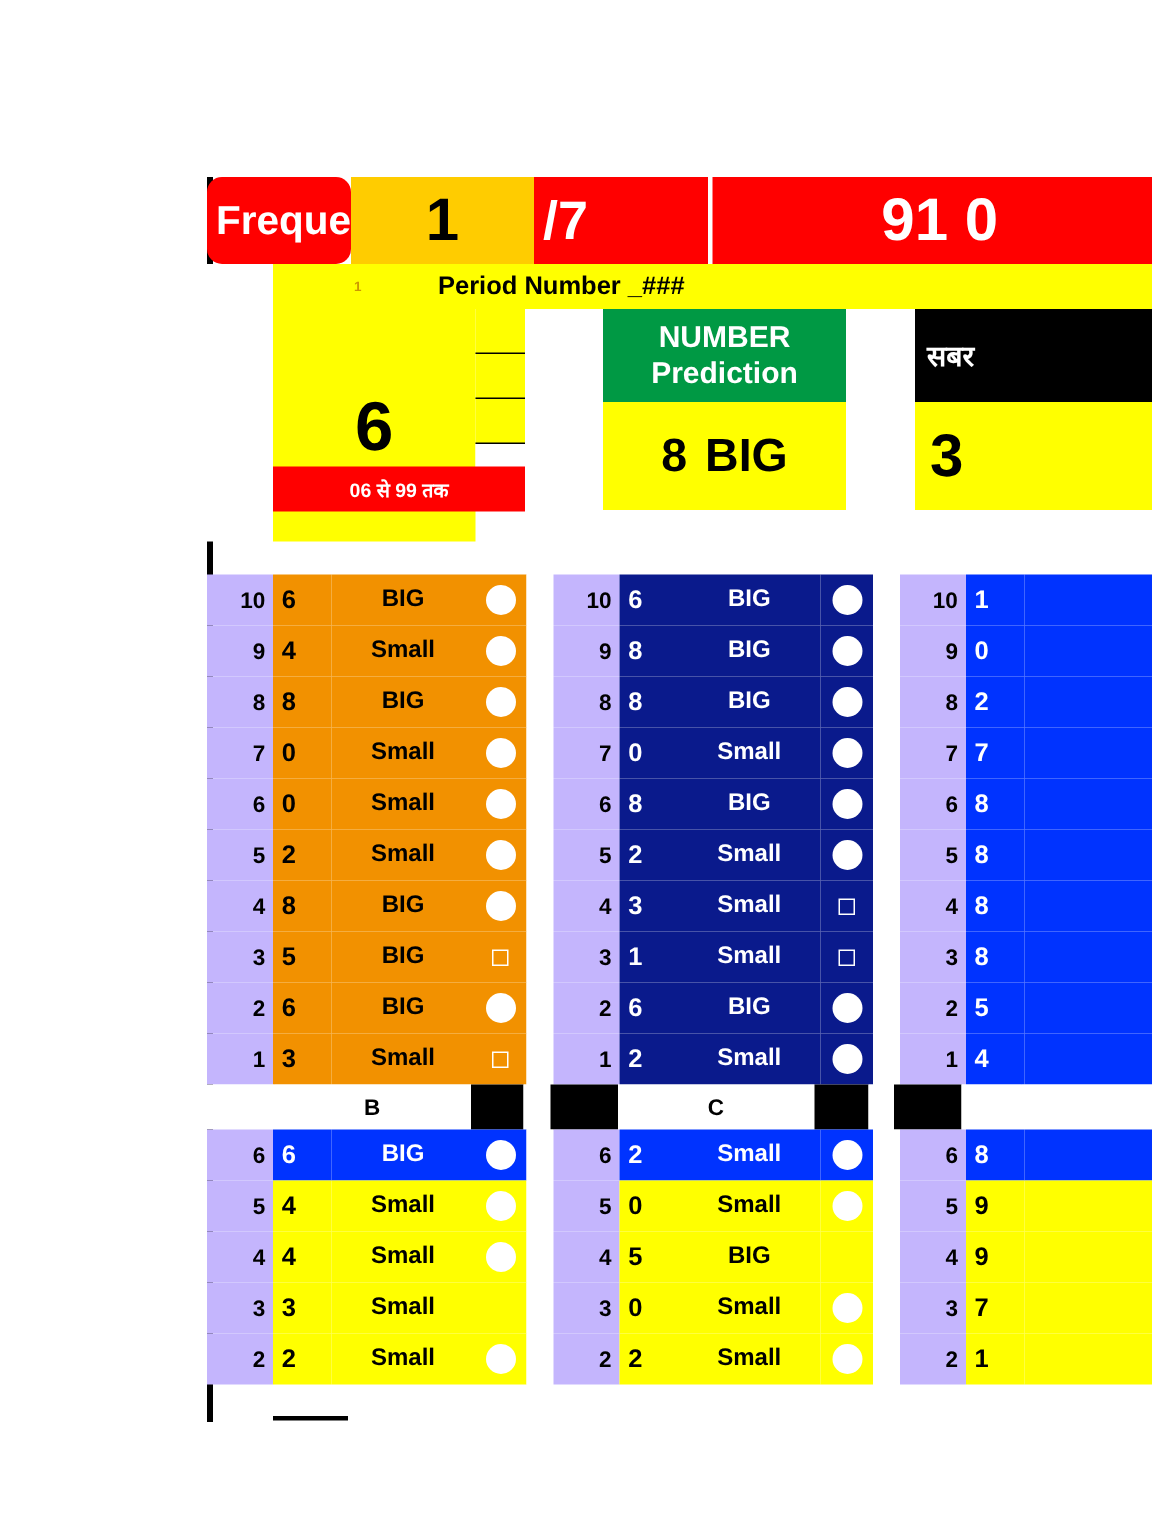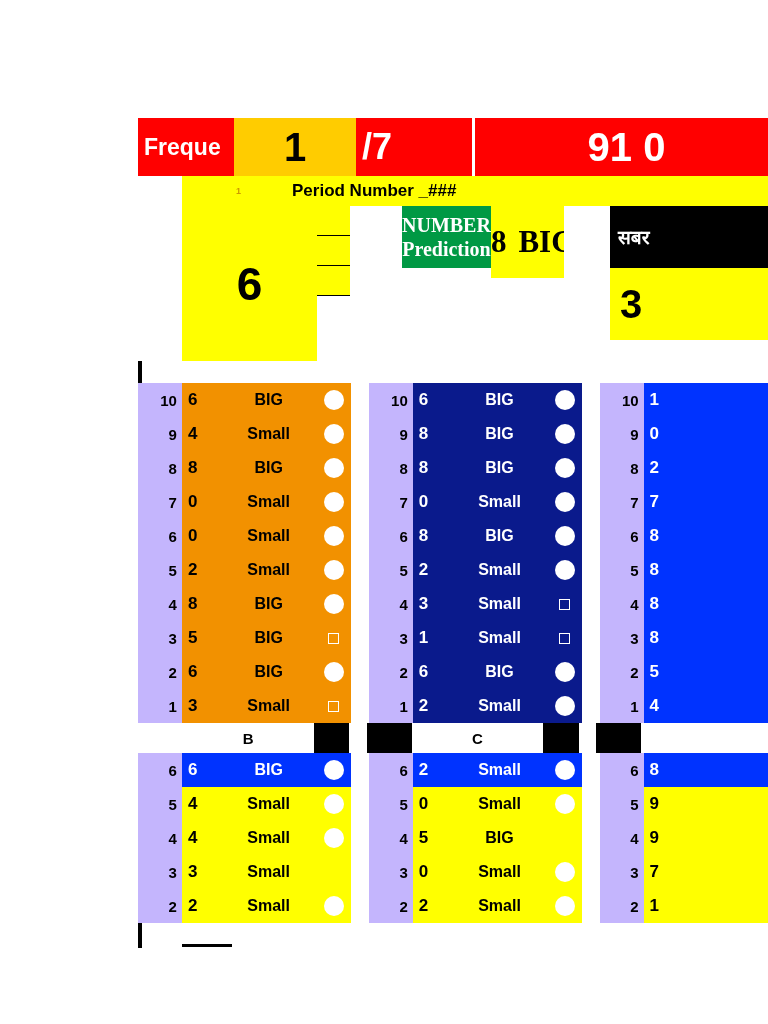--- a/index.html
+++ b/index.html
@@ -34,26 +34,27 @@
   .header-row {
     display: flex;
     height: 58px;
     align-items: stretch;
   }
   .hdr-freq {
     width: 90px;
     background: #ff0000;
     color: #ffffff;
     font-weight: bold;
-    font-size: 23px;
+    font-size: 27px;
     display: flex;
     align-items: center;
     padding-left: 6px;
     overflow: hidden;
     white-space: nowrap;
+    border-radius: 10px;
   }
   .hdr-num {
     width: 122px;
     background: #ffcc00;
     color: #000000;
     font-weight: bold;
     font-size: 40px;
     display: flex;
     align-items: center;
     justify-content: center;
@@ -173,22 +174,21 @@
   .up-col-thin .cell {
     height: 29px;
     background: #ffff00;
     border-bottom: 1px solid #000000;
   }
   .up-col-thin .cell.blank { background:#ffffff; border:none; }
   .up-gap { width: 52px; background: #ffffff; }
   .up-pred {
     width: 162px;
     display: flex;
-    flex-direction: row;
-    font-family: Liberation Serif, serif;
+    flex-direction: column;
   }
   .pred-title {
     height: 62px;
     background: #009944;
     color: #ffffff;
     font-weight: bold;
     font-size: 20px;
     display: flex;
     flex-direction: column;
     align-items: center;
@@ -375,20 +375,21 @@
           <span>8</span>
           <span>BIG</span>
         </div>
       </div>
       <div class="up-gap2"></div>
       <div class="up-right">
         <div class="right-black">सबर</div>
         <div class="right-yellow">3</div>
       </div>
     </div>
+    <div class="red-strip-abs">06 से 99 तक</div>
   </div>
 
   <div class="grid">
 
     <div class="row">
       <div class="idx">10</div>
       <div class="numcell org">6</div>
       <div class="sizecell org">BIG</div>
       <div class="dotcell org">
           <span class="dot"></span>

